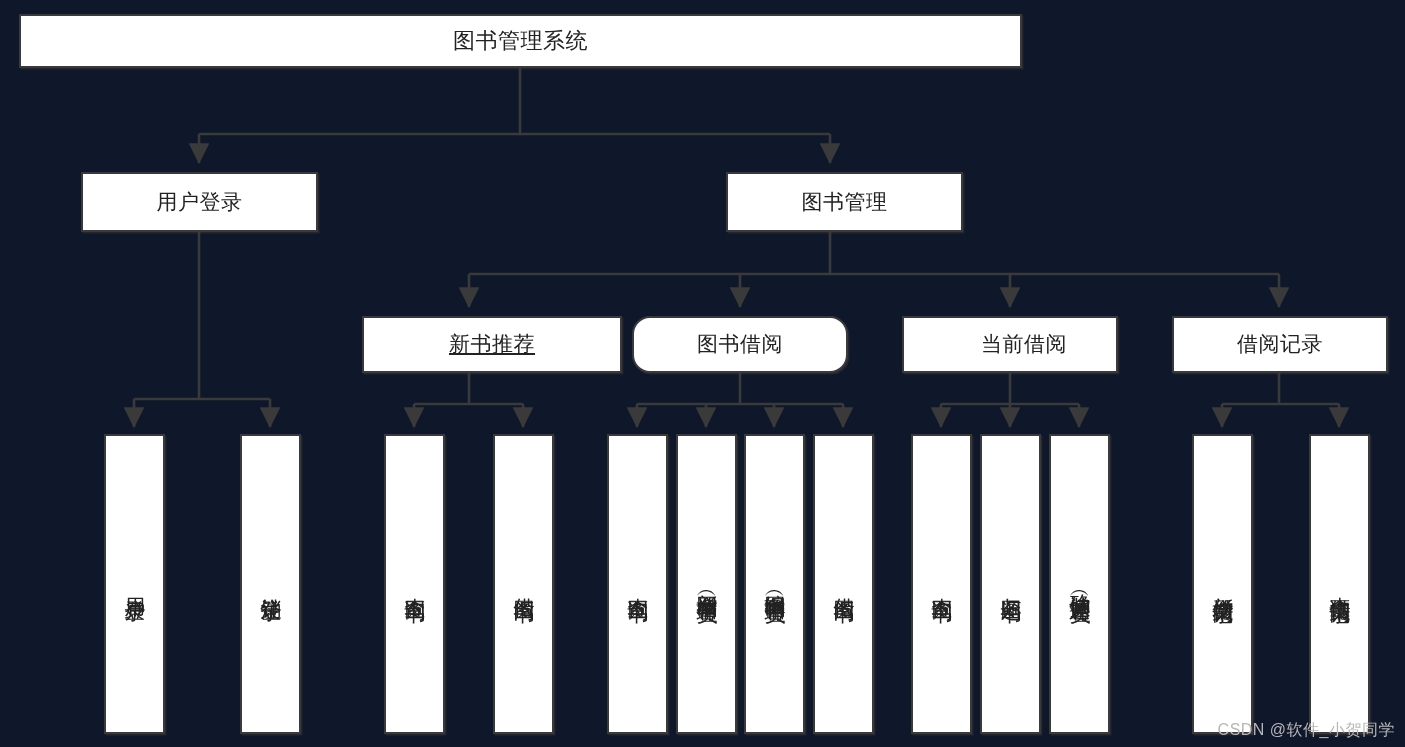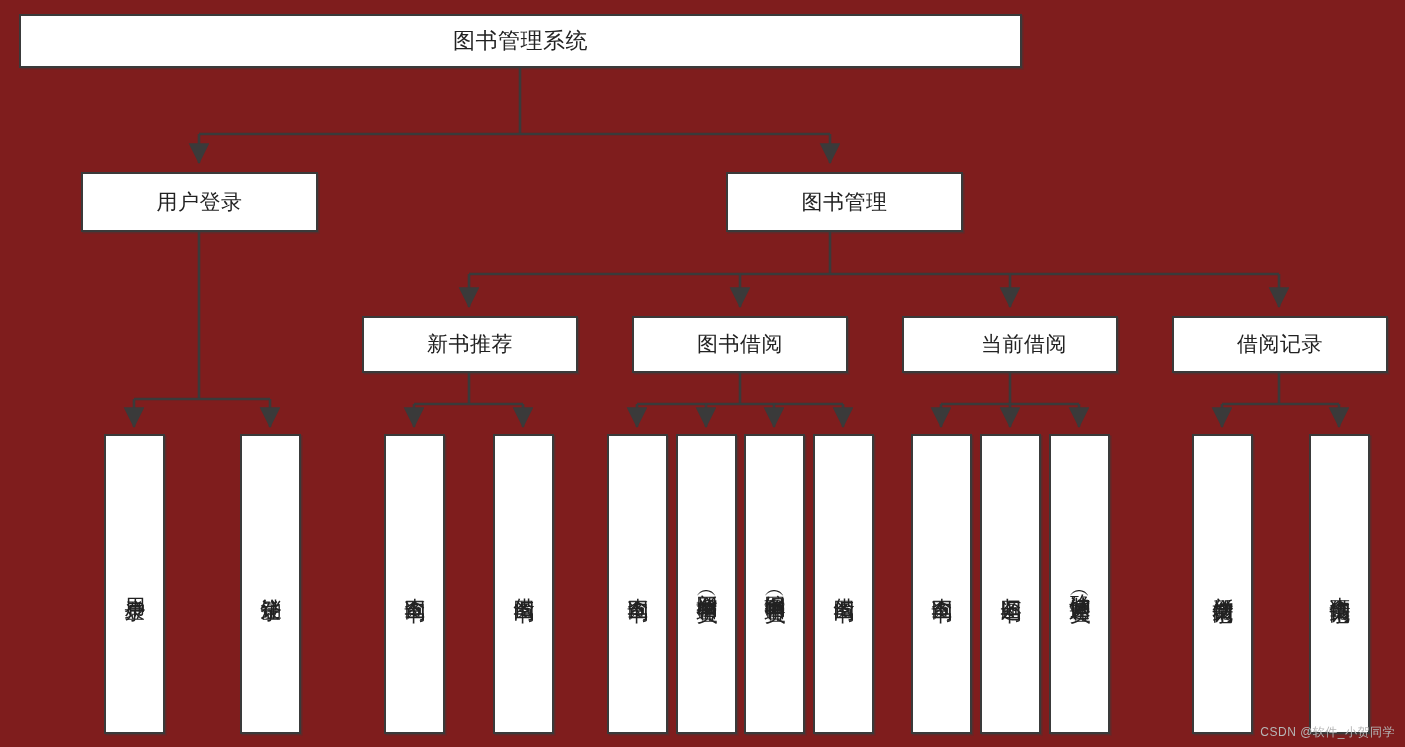--- a/index.html
+++ b/index.html
@@ -8,21 +8,21 @@
     padding: 0;
     background: #ffffff;
   }
   body {
     font-family: "Liberation Sans", "DejaVu Sans", sans-serif;
   }
   #diagram {
     position: relative;
     width: 1405px;
     height: 747px;
-    background: #7f1d1d;
+    background: #0f172a;
     overflow: hidden;
   }
   #edges {
     position: absolute;
     left: 0;
     top: 0;
     width: 1405px;
     height: 747px;
     pointer-events: none;
   }
@@ -59,21 +59,21 @@
     text-orientation: upright;
     font-size: 21px;
     line-height: 1.18;
     letter-spacing: 1.5px;
     white-space: nowrap;
   }
   .watermark {
     position: absolute;
     right: 10px;
     bottom: 6px;
-    font-size: 12px;
+    font-size: 16px;
     color: #b6b6b6;
     white-space: nowrap;
     letter-spacing: 0.5px;
   }
 </style>
 </head>
 <body>
 
 <div id="diagram">
 
@@ -131,24 +131,24 @@
     <span class="lbl">图书管理系统</span>
   </div>
 
   <div class="node horiz" style="left:81px; top:172px; width:237px; height:60px;">
     <span class="lbl">用户登录</span>
   </div>
   <div class="node horiz" style="left:711px; top:172px; width:237px; height:60px;margin-left:15px;">
     <span class="lbl">图书管理</span>
   </div>
 
-  <div class="node horiz" style="left:362px; top:316px; width:216px; height:57px;">
+  <div class="node horiz" style="left:362px; top:316px; width:260px; height:57px;text-decoration:underline;">
     <span class="lbl">新书推荐</span>
   </div>
-  <div class="node horiz" style="left:632px; top:316px; width:216px; height:57px;">
+  <div class="node horiz" style="left:632px; top:316px; width:216px; height:57px;border-radius:18px;">
     <span class="lbl">图书借阅</span>
   </div>
   <div class="node horiz" style="left:902px; top:316px; width:216px; height:57px;padding-left:28px;">
     <span class="lbl">当前借阅</span>
   </div>
   <div class="node horiz" style="left:1172px; top:316px; width:216px; height:57px;justify-content:center;">
     <span class="lbl">借阅记录</span>
   </div>
 
   <div class="node vert" style="left:104px; top:434px; width:61px; height:300px;">

